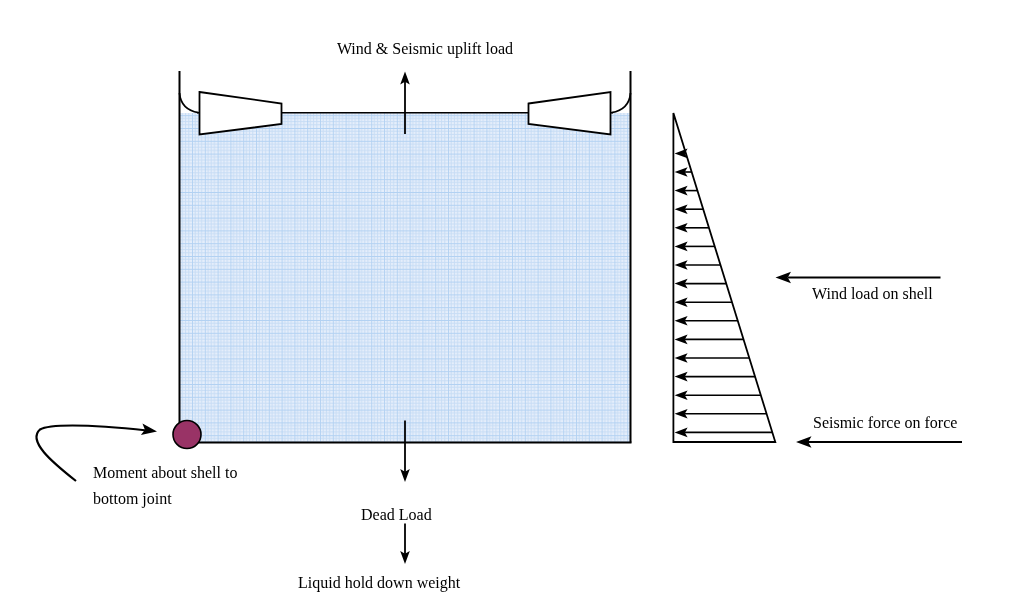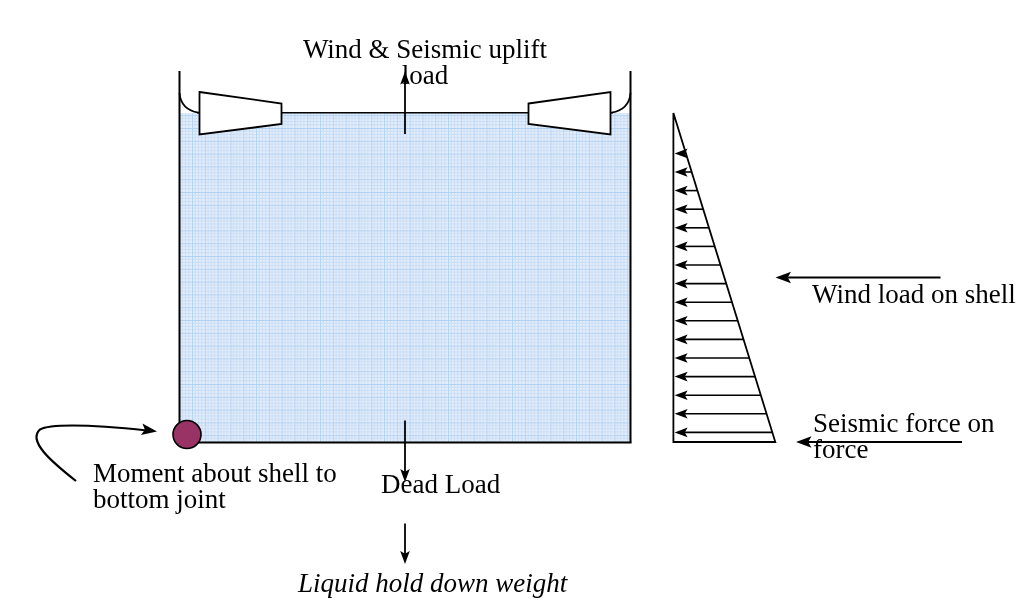--- a/index.html
+++ b/index.html
@@ -17,21 +17,21 @@
     font-family: "Liberation Serif", "DejaVu Serif", serif;
     color: #000000;
   }
   .stage svg.diagram {
     position: absolute;
     left: 0;
     top: 0;
   }
   .label {
     position: absolute;
-    font-size: 27px;
+    font-size: 16px;
     line-height: 26px;
     white-space: pre-line;
     color: #000000;
   }
   .label.center {
     text-align: center;
   }
 </style>
 </head>
 <body>
@@ -129,15 +129,15 @@
     </g>
 
     <circle cx="187" cy="434.5" r="14" fill="var(--moment-marker)" stroke="var(--line)" stroke-width="1.6"></circle>
   </svg>
 
   <div class="label center" style="left:295px; top:36px; width:260px;">Wind &amp; Seismic uplift load</div>
   <div class="label" style="left:812px; top:245px;margin-top:36px;">Wind load on shell</div>
   <div class="label" style="left:813px; top:410px;">Seismic force on force</div>
   <div class="label" style="left:93px; top:460px;">Moment about shell to
 bottom joint</div>
-  <div class="label" style="left:361px; top:471px;margin-left:20px;">Dead Load</div>
-  <div class="label" style="left:298px; top:570px;font-style:italic;">Liquid hold down weight</div>
+  <div class="label" style="left:361px; top:502px;">Dead Load</div>
+  <div class="label" style="left:298px; top:570px;">Liquid hold down weight</div>
 </div>
 
 </body></html>

